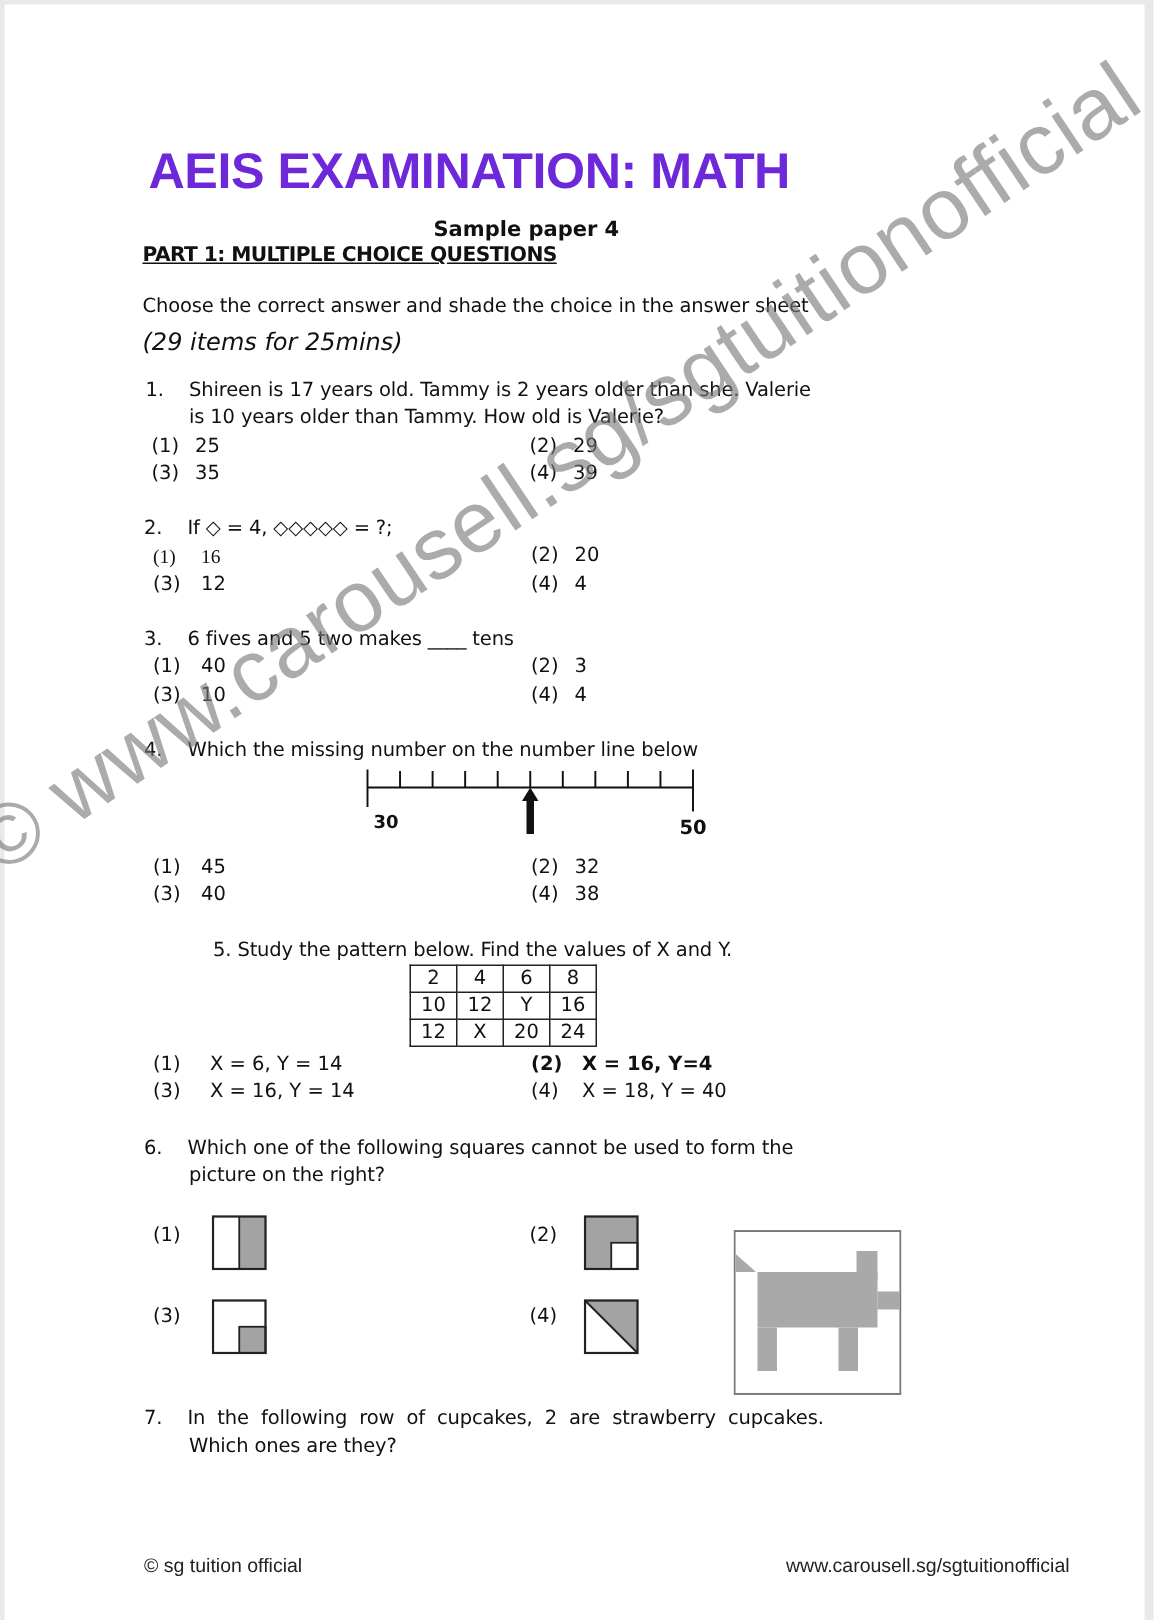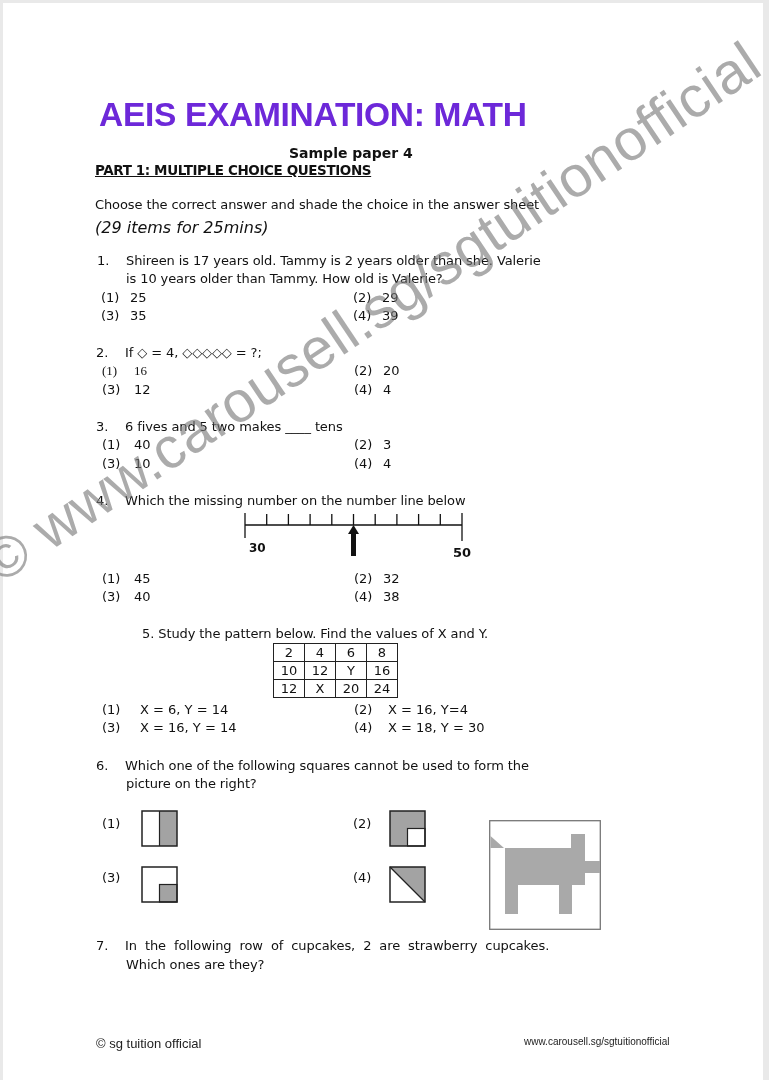--- a/index.html
+++ b/index.html
@@ -28,21 +28,21 @@
   .num2 { display: inline-block; width: 32px; }
 
   .numline { position: absolute; left: 236px; top: 508px; width: 240px; height: 55px; }
   .pattern { position: absolute; left: 273px; top: 643px; border-collapse: collapse; font-size: 13px; }
   .pattern td { border: 1.5px solid #222; width: 30px; height: 17px; text-align: center; padding: 0; line-height: 17px; }
 
   .sq { position: absolute; width: 37px; height: 37px; }
   .picture { position: absolute; left: 489px; top: 820px; width: 112px; height: 110px; }
 
   .footer-left { left: 96px; top: 1036px; font-size: 13px; color: #222; font-family: "Liberation Sans", sans-serif; }
-  .footer-right { left: 524px; top: 1036px; font-size: 10px; color: #222; font-family: "Liberation Sans", sans-serif; }
+  .footer-right { left: 524px; top: 1036px; font-size: 13px; color: #222; font-family: "Liberation Sans", sans-serif; }
 
   .watermark {
     position: absolute; left: -30px; top: 540px; width: 960px;
     transform-origin: 0 0; transform: rotate(-33.8deg);
     font-family: "Liberation Sans", sans-serif; font-size: 58px;
     color: rgba(120,120,120,0.62); white-space: nowrap; pointer-events: none;
     letter-spacing: 0.5px;
   }
 </style>
 </head>
@@ -132,23 +132,23 @@
   </tr>
   <tr>
     <td>12</td>
     <td>X</td>
     <td>20</td>
     <td>24</td>
   </tr>
 </tbody>
   </table>
 <div class="abs opt" style="left:102px;top:702px;"><span class="num2" style="width:38px">(1)</span><span>X = 6, Y = 14</span></div>
-<div class="abs opt" style="left:354px;top:702px;"><span class="num" style="width:34px">(2)</span><span>X = 16, Y=4</span></div>
+<div class="abs opt" style="left:354px;top:702px;font-weight:bold;"><span class="num" style="width:34px">(2)</span><span>X = 16, Y=4</span></div>
 <div class="abs opt" style="left:102px;top:720px;"><span class="num2" style="width:38px">(3)</span><span>X = 16, Y = 14</span></div>
-<div class="abs opt" style="left:354px;top:720px;"><span class="num" style="width:34px">(4)</span><span>X = 18, Y = 30</span></div>
+<div class="abs opt" style="left:354px;top:720px;"><span class="num" style="width:34px">(4)</span><span>X = 18, Y = 40</span></div>
 
 <div class="abs q" style="left:96px;top:758px;">
   <span class="num">6.</span><span>Which one of the following squares cannot be used to form the</span>
 </div>
 <div class="abs q" style="left:126px;top:776px;">picture on the right?</div>
 
 <div class="abs opt" style="left:102px;top:816px;">(1)</div>
 <svg class="sq" style="left:141px;top:810px;" viewBox="0 0 37 37">
   <rect x="18.5" y="1" width="17.5" height="35" fill="#a3a3a3"></rect>
   <rect x="1" y="1" width="35" height="35" fill="none" stroke="#222" stroke-width="1.5"></rect>

